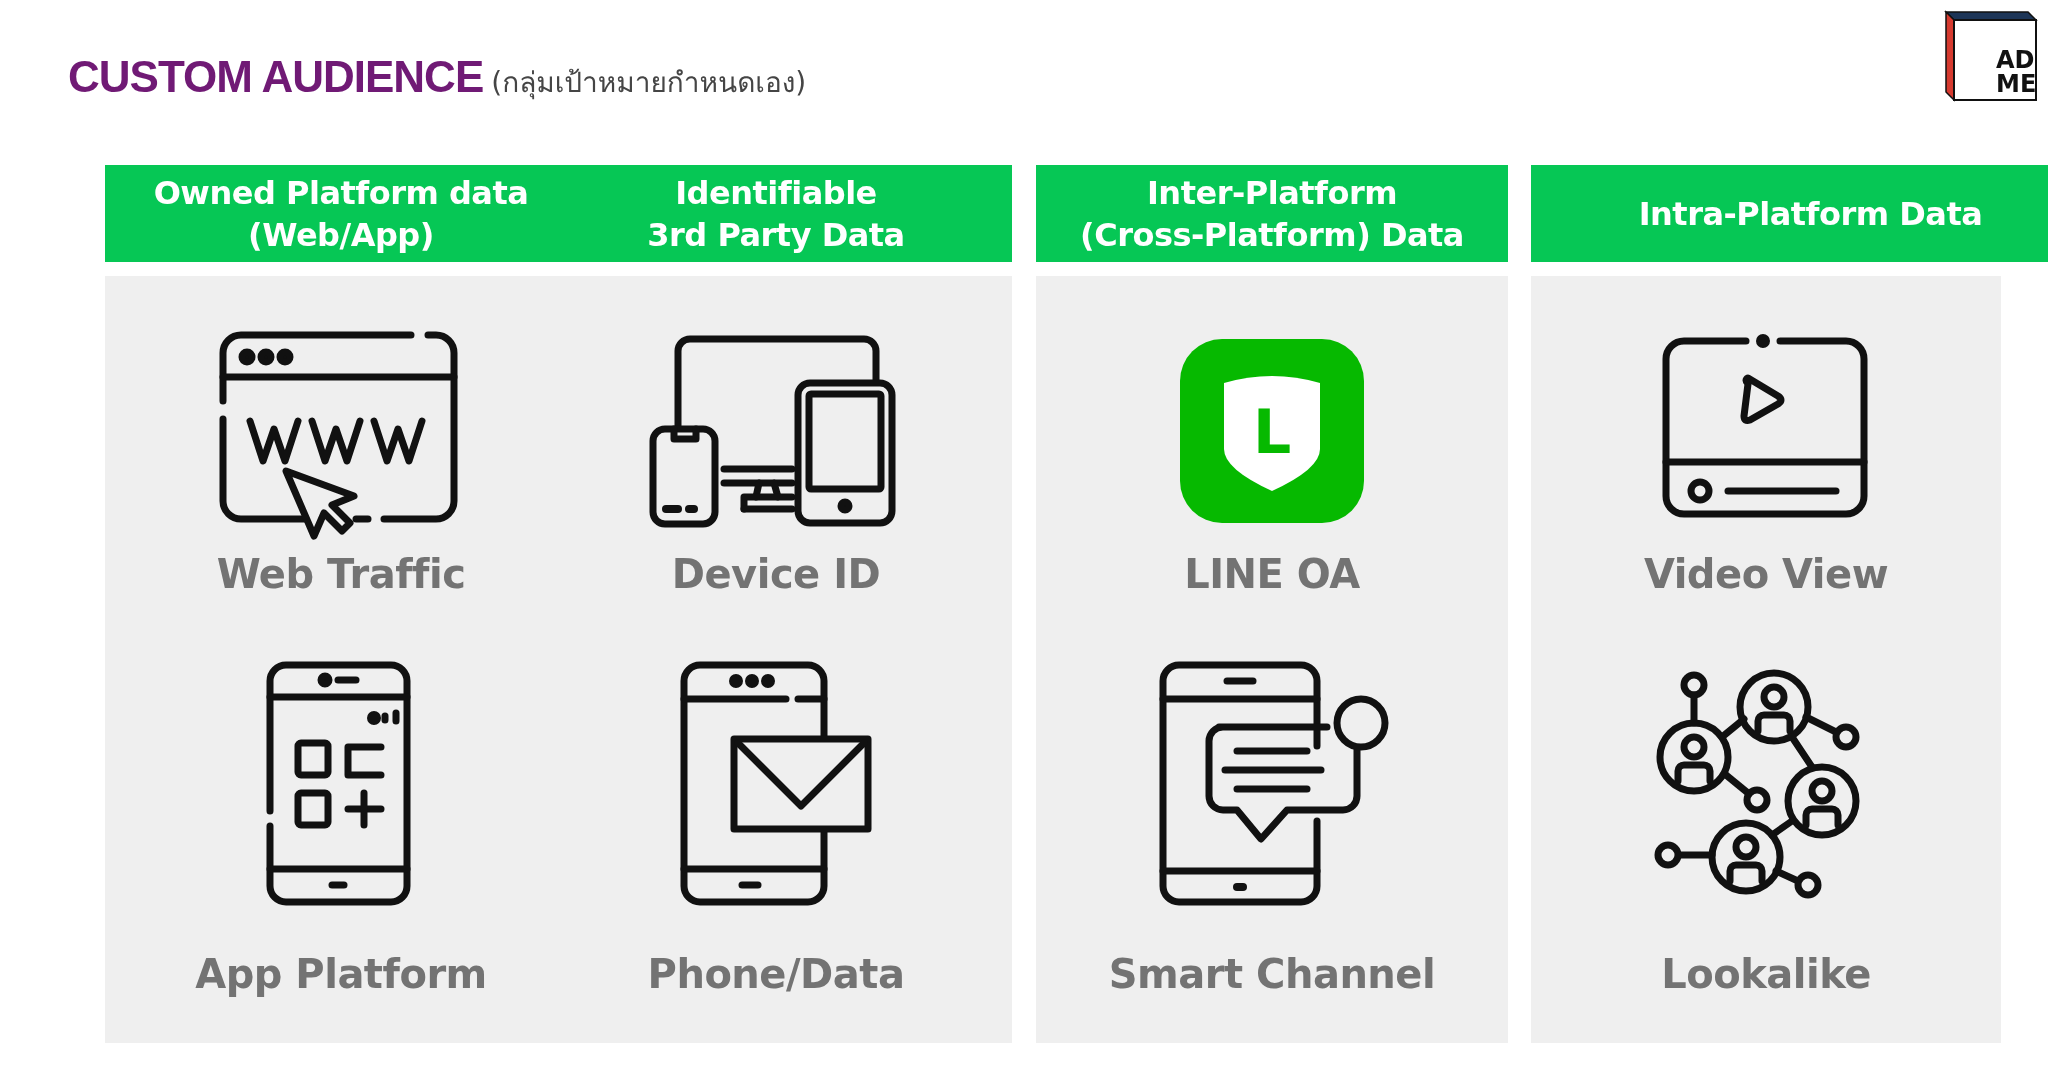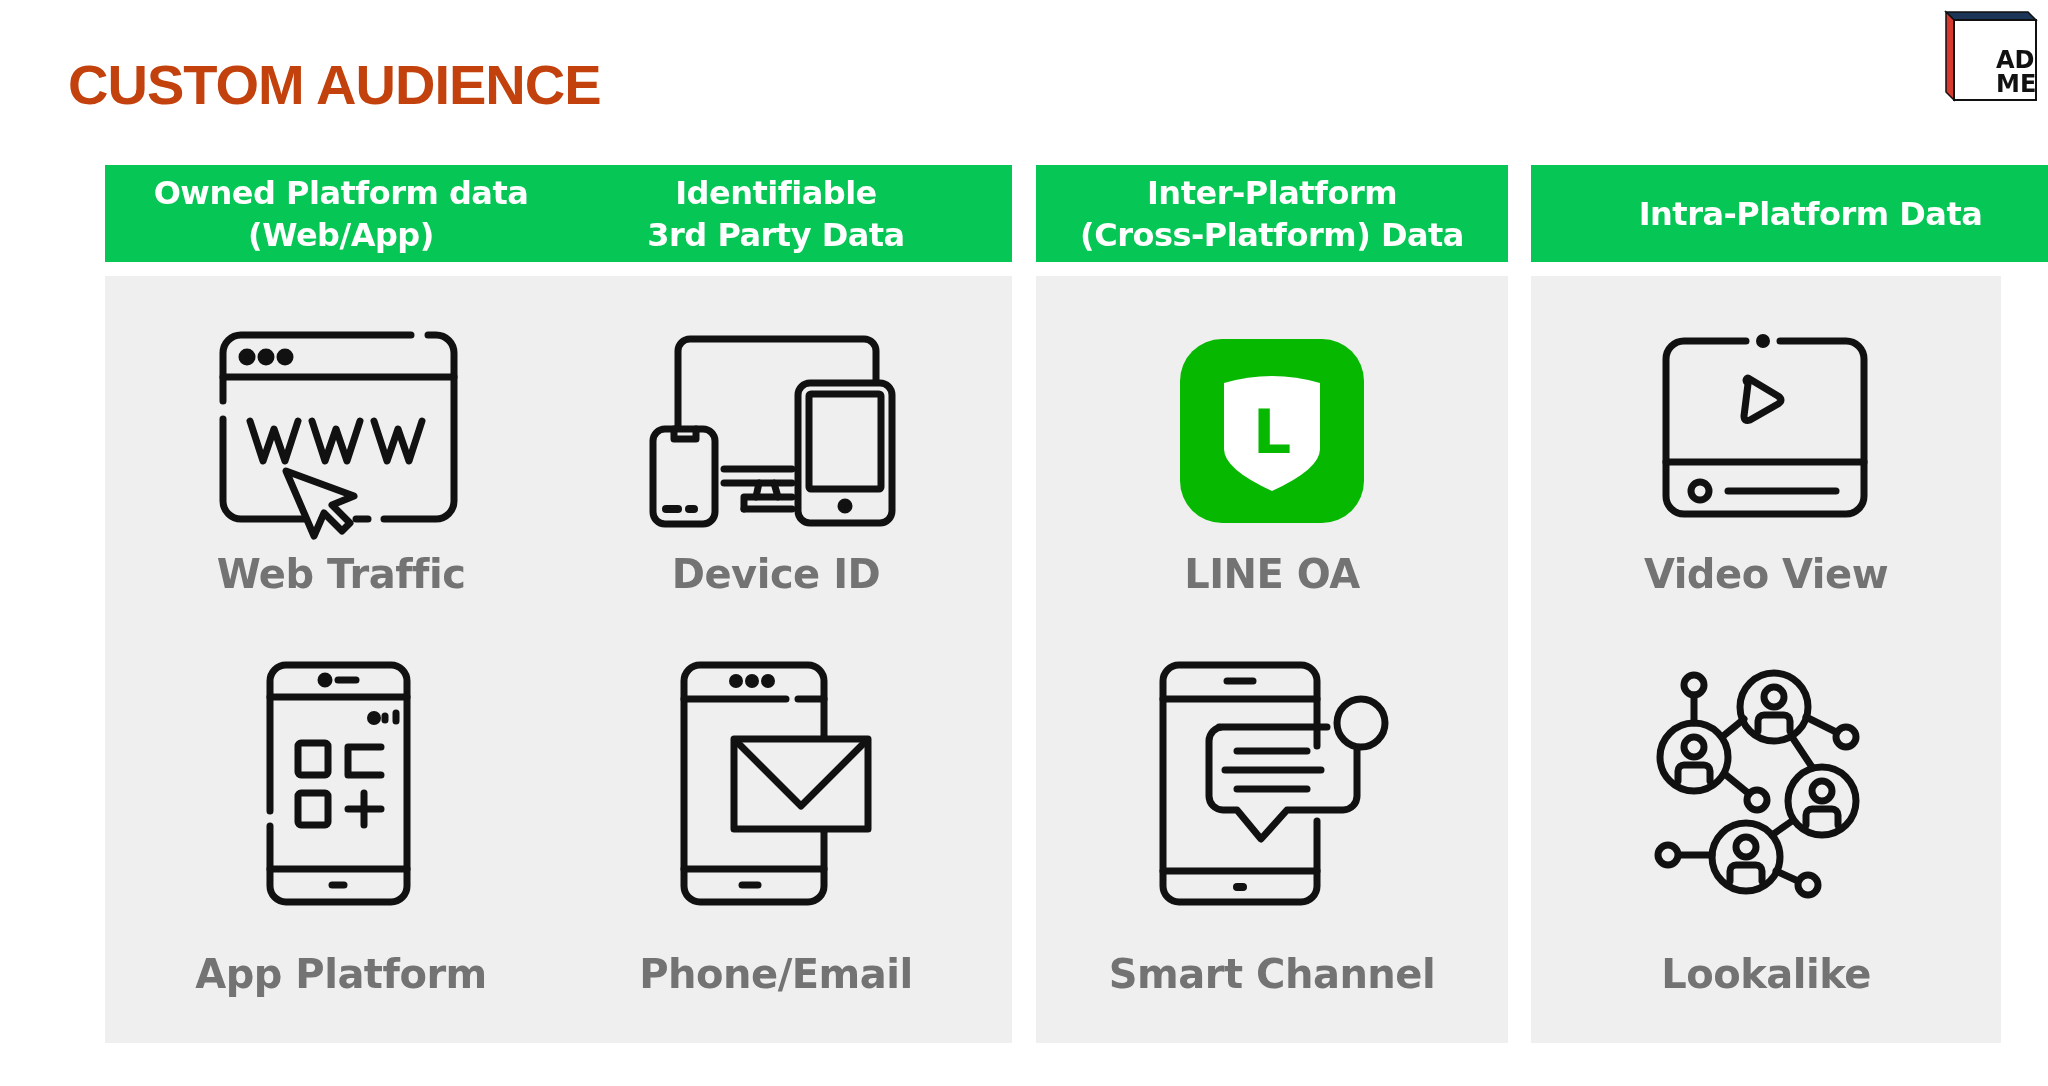--- a/index.html
+++ b/index.html
@@ -1,20 +1,20 @@
 <!DOCTYPE html>
 <html><head>
 <meta charset="utf-8">
 <style>
   * { box-sizing: border-box; margin: 0; padding: 0; }
   html, body { width: 2048px; height: 1086px; background: #ffffff; overflow: hidden; }
   body { position: relative; font-family: "DejaVu Sans", sans-serif; }
 
   .title-wrap { position: absolute; left: 68px; top: 52px; display: flex; align-items: baseline; }
-  .title-main { font-family: "Liberation Sans", sans-serif; font-weight: 700; font-size: 56px; color: #c2410c; letter-spacing: -1px; }
+  .title-main { font-family: "Liberation Sans", sans-serif; font-weight: 700; font-size: 44px; color: #701a75; letter-spacing: -1px; }
   .title-sub { font-family: "DejaVu Sans", sans-serif; font-size: 28px; color: #454545; margin-left: 8px; }
 
   .logo { position: absolute; left: 1944px; top: 10px; width: 94px; height: 92px; }
 
   .col { position: absolute; top: 165px; width: 472px; }
   .col-header {
     height: 97px; background: #06c755; color: #ffffff;
     display: flex; align-items: center; justify-content: center; text-align: center;
     font-family: "DejaVu Sans", sans-serif; font-weight: 700; font-size: 32px; line-height: 42px;
     white-space: pre-line; letter-spacing: -0.5px;
@@ -32,20 +32,21 @@
     color: #737373; letter-spacing: -0.5px; white-space: nowrap;
   }
   .item.bottom .item-label { margin-top: 40px; }
   svg { overflow: visible; }
 </style>
 </head>
 <body>
 
 <div class="title-wrap">
   <span class="title-main">CUSTOM AUDIENCE</span>
+  <span class="title-sub">(กลุ่มเป้าหมายกำหนดเอง)</span>
 </div>
 
 <div class="logo">
   <svg width="94" height="92" viewBox="0 0 94 92">
     <polygon points="2,2 84,2 92,10 10,10" fill="#1d3557" stroke="#111" stroke-width="1.5"></polygon>
     <polygon points="2,2 10,10 10,90 2,82" fill="#d63a2f" stroke="#111" stroke-width="1.5"></polygon>
     <rect x="10" y="10" width="82" height="80" fill="#ffffff" stroke="#111" stroke-width="2"></rect>
     <text x="52" y="58" font-family="DejaVu Sans, sans-serif" font-weight="700" font-size="24" fill="#111">AD</text>
     <text x="52" y="82" font-family="DejaVu Sans, sans-serif" font-weight="700" font-size="24" fill="#111">ME</text>
   </svg>
@@ -130,21 +131,21 @@
           <line x1="122" y1="38" x2="148" y2="38"></line>
           <line x1="8" y1="208" x2="148" y2="208"></line>
           <circle cx="60" cy="20" r="3.5" fill="#111"></circle>
           <circle cx="76" cy="20" r="3.5" fill="#111"></circle>
           <circle cx="92" cy="20" r="3.5" fill="#111"></circle>
           <line x1="66" y1="224" x2="82" y2="224"></line>
           <rect x="58" y="78" width="134" height="90"></rect>
           <path d="M62 82 L125 145 L188 82"></path>
         </svg>
       </div>
-      <div class="item-label">Phone/Email</div>
+      <div class="item-label">Phone/Data</div>
     </div>
   </div>
 </div>
 
 <div class="col" style="left:1036px;">
   <div class="col-header">Inter-Platform
 (Cross-Platform) Data</div>
   <div class="col-body">
     <div class="item top">
       <div class="icon">

